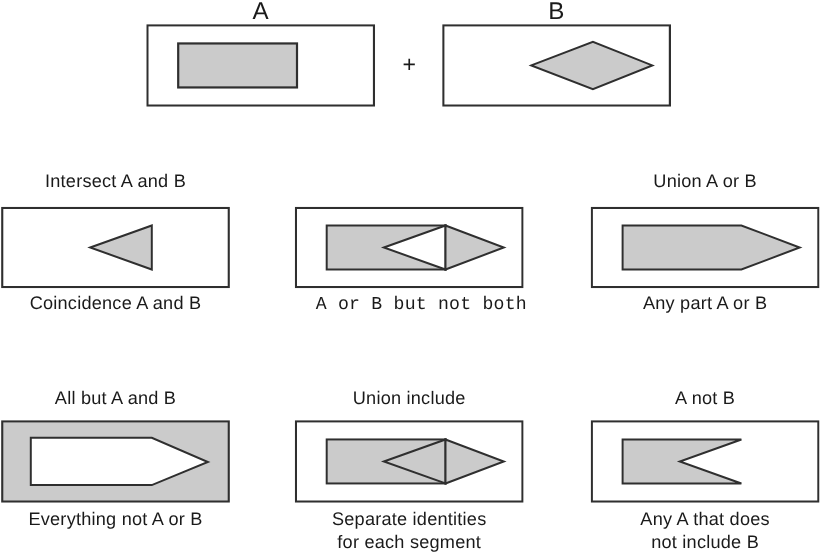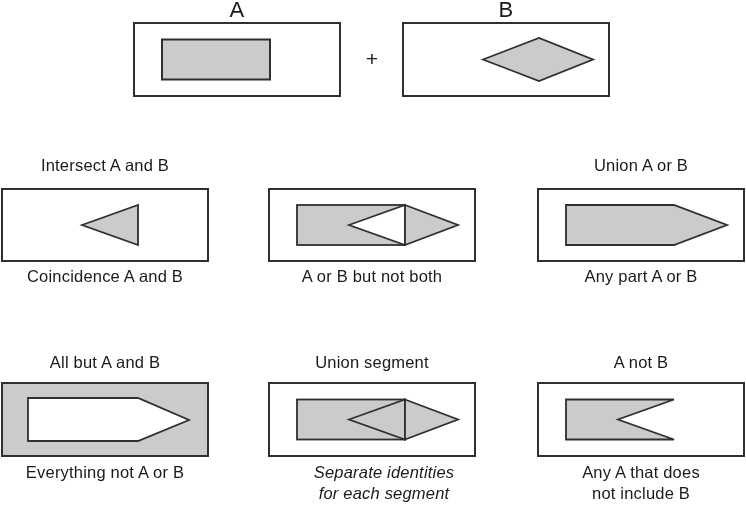--- a/index.html
+++ b/index.html
@@ -64,43 +64,43 @@
     <polygon points="81,37 137,17 137,57" fill="var(--bg)" stroke="var(--stroke)" stroke-width="1.8"></polygon>
     <polygon points="137,17 190,37 137,57" fill="var(--shape-fill)" stroke="var(--stroke)" stroke-width="1.8"></polygon>
   </svg>
 
   <svg class="panel abs" style="left:537px;top:188px;" width="208" height="74" viewBox="0 0 208 74">
     <rect x="1" y="1" width="206" height="72" fill="var(--bg)" stroke="var(--stroke)" stroke-width="2"></rect>
     <polygon points="29,17 137,17 190,37 137,57 29,57" fill="var(--shape-fill)" stroke="var(--stroke)" stroke-width="1.8"></polygon>
   </svg>
 
   <div class="abs cellcaption" style="left:-17px;top:266px;">Coincidence A and B</div>
-  <div class="abs cellcaption" style="left:250px;top:266px;">A or B but not both</div>
+  <div class="abs cellcaption" style="left:261px;top:266px;font-family:Liberation Mono, monospace;">A or B but not both</div>
   <div class="abs cellcaption" style="left:519px;top:266px;">Any part A or B</div>
 
   <div class="abs celltitle" style="left:-17px;top:352px;">All but A and B</div>
-  <div class="abs celltitle" style="left:250px;top:352px;">Union segment</div>
+  <div class="abs celltitle" style="left:250px;top:352px;">Union include</div>
   <div class="abs celltitle" style="left:519px;top:352px;">A not B</div>
 
   <svg class="panel abs" style="left:1px;top:382px;" width="208" height="75" viewBox="0 0 208 75">
     <rect x="1" y="1" width="206" height="73" fill="var(--shape-fill)" stroke="var(--stroke)" stroke-width="2"></rect>
     <polygon points="27,16 137,16 188,38 137,59 27,59" fill="var(--bg)" stroke="var(--stroke)" stroke-width="1.8"></polygon>
   </svg>
 
   <svg class="panel abs" style="left:268px;top:382px;" width="208" height="75" viewBox="0 0 208 75">
     <rect x="1" y="1" width="206" height="73" fill="var(--bg)" stroke="var(--stroke)" stroke-width="2"></rect>
     <rect x="29" y="17.5" width="108" height="40" fill="var(--shape-fill)" stroke="var(--stroke)" stroke-width="1.8"></rect>
     <polygon points="81,37.5 137,17.5 137,57.5" fill="var(--shape-fill)" stroke="var(--stroke)" stroke-width="1.8"></polygon>
     <polygon points="137,17.5 190,37.5 137,57.5" fill="var(--shape-fill)" stroke="var(--stroke)" stroke-width="1.8"></polygon>
   </svg>
 
   <svg class="panel abs" style="left:537px;top:382px;" width="208" height="75" viewBox="0 0 208 75">
     <rect x="1" y="1" width="206" height="73" fill="var(--bg)" stroke="var(--stroke)" stroke-width="2"></rect>
     <polygon points="29,17.5 137,17.5 81,37.5 137,57.5 29,57.5" fill="var(--shape-fill)" stroke="var(--stroke)" stroke-width="1.8"></polygon>
   </svg>
 
   <div class="abs cellcaption" style="left:-17px;top:462px;">Everything not A or B</div>
-  <div class="abs cellcaption" style="left:262px;top:462px;font-style:italic;">Separate identities
+  <div class="abs cellcaption" style="left:250px;top:462px;">Separate identities
 for each segment</div>
   <div class="abs cellcaption" style="left:519px;top:462px;">Any A that does
 not include B</div>
 
 </div>
 
 </body></html>

